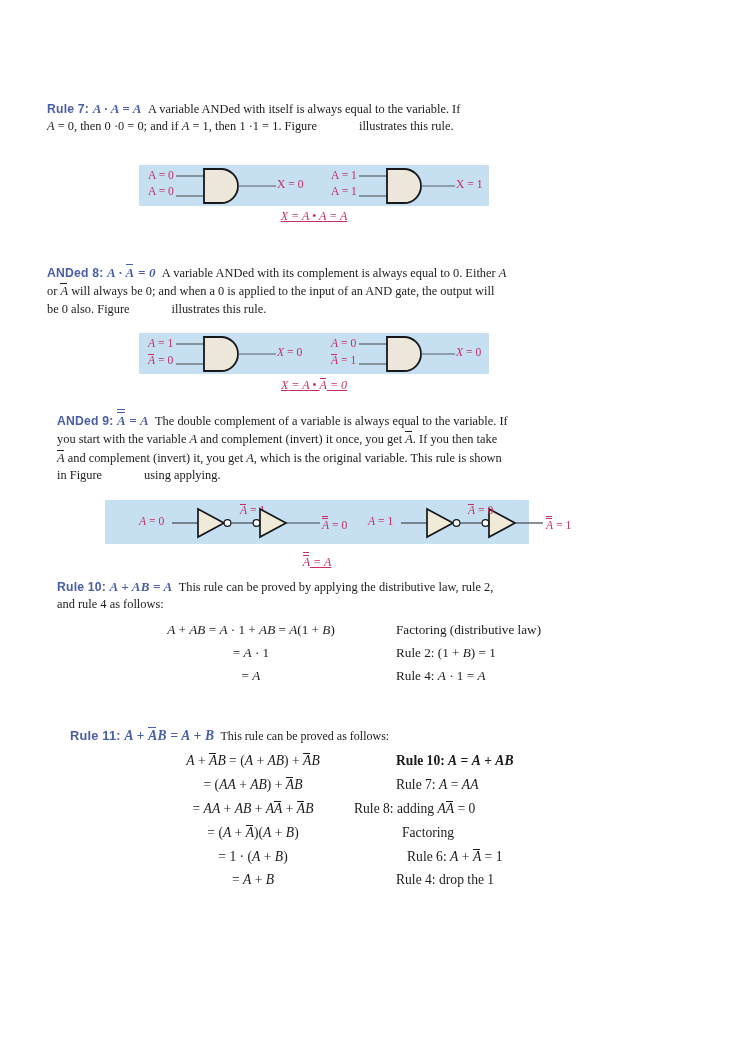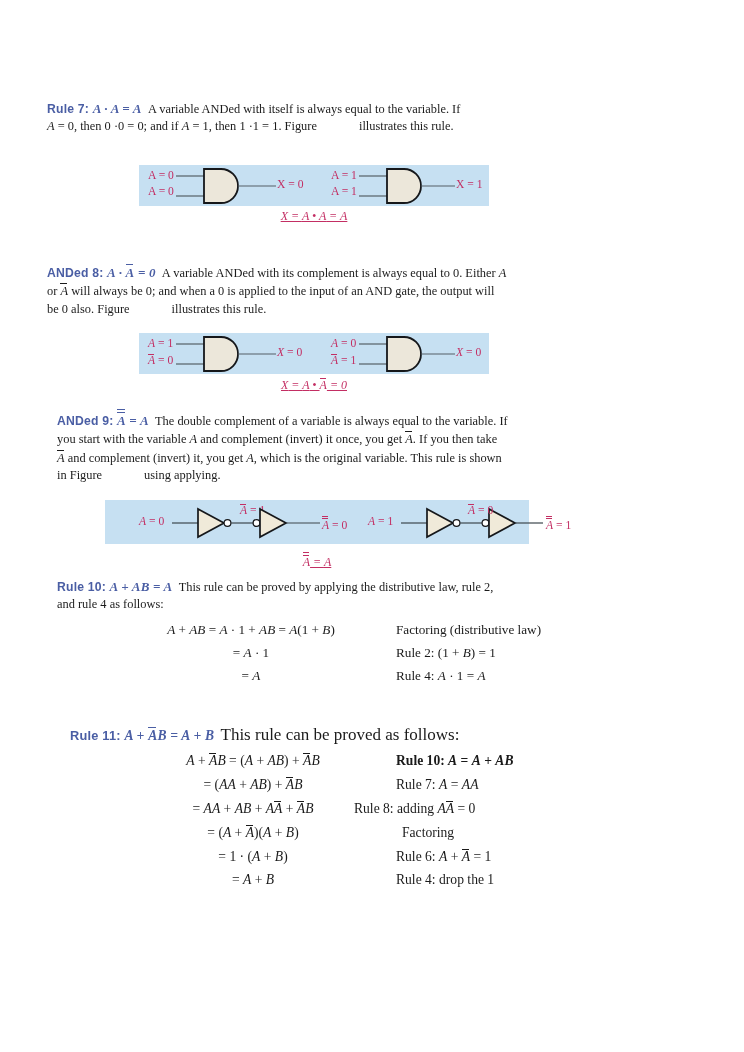--- a/index.html
+++ b/index.html
@@ -246,21 +246,21 @@
       </tr>
       <tr>
         <td class="eq-l">= <i class="v">A</i></td>
         <td class="eq-r" style="padding-left:16px;">Rule 4:<i class="v">&nbsp;A</i> · 1 = <i class="v">A</i></td>
       </tr>
     </tbody>
       </table>
   </div>
 
   <div class="para" style="left:70px; top:726px; width:519px;">
-    <span class="rule-head" style="font-size:12.8px;"><span>Rule 11:</span> <span class="it" style="font-size:13.6px;"><i class="v">A</i> + <span class="ov">A</span><i class="v">B</i> = <i class="v">A</i> + <i class="v">B</i></span></span>&nbsp;&nbsp;<span style="font-size:17px;">This rule can be proved as follows:</span>
+    <span class="rule-head" style="font-size:12.8px;"><span>Rule 11:</span> <span class="it" style="font-size:13.6px;"><i class="v">A</i> + <span class="ov">A</span><i class="v">B</i> = <i class="v">A</i> + <i class="v">B</i></span></span>&nbsp;&nbsp;<span style="font-size:12px;">This rule can be proved as follows:</span>
   </div>
 
   <div class="eqblock" style="left:160px; top:752px; font-size:13.6px;">
     <table>
       <tbody>
           <tr>
         <td class="eq-l" style="width:186px;"><i class="v">A</i> + <span class="ov">A</span><i class="v">B</i> = (<i class="v">A</i> + <i class="v">AB</i>) + <span class="ov">A</span><i class="v">B</i></td>
         <td class="eq-r" style="padding-left:50px;font-weight:bold;">Rule 10:<i class="v">&nbsp;A</i> = <i class="v">A</i> + <i class="v">AB</i></td>
       </tr>
       <tr>
@@ -270,21 +270,21 @@
       <tr>
         <td class="eq-l">= <i class="v">AA</i> + <i class="v">AB</i> + <i class="v">A</i><span class="ov">A</span> + <span class="ov">A</span><i class="v">B</i></td>
         <td class="eq-r" style="padding-left:8px;">Rule 8: adding <i class="v">A</i><span class="ov">A</span> = 0</td>
       </tr>
       <tr>
         <td class="eq-l">= (<i class="v">A</i> + <span class="ov">A</span>)(<i class="v">A</i> + <i class="v">B</i>)</td>
         <td class="eq-r" style="padding-left:56px;">Factoring</td>
       </tr>
       <tr>
         <td class="eq-l">= 1 · (<i class="v">A</i> + <i class="v">B</i>)</td>
-        <td class="eq-r" style="padding-left:50px;">Rule 6:<i class="v">&nbsp;A</i> + <span class="ov">A</span> = 1</td>
+        <td class="eq-r" style="padding-left:50px;text-align:center;">Rule 6:<i class="v">&nbsp;A</i> + <span class="ov">A</span> = 1</td>
       </tr>
       <tr>
         <td class="eq-l">= <i class="v">A</i> + <i class="v">B</i></td>
         <td class="eq-r" style="padding-left:50px;">Rule 4: drop the 1</td>
       </tr>
     </tbody>
       </table>
   </div>
 
 </div>

